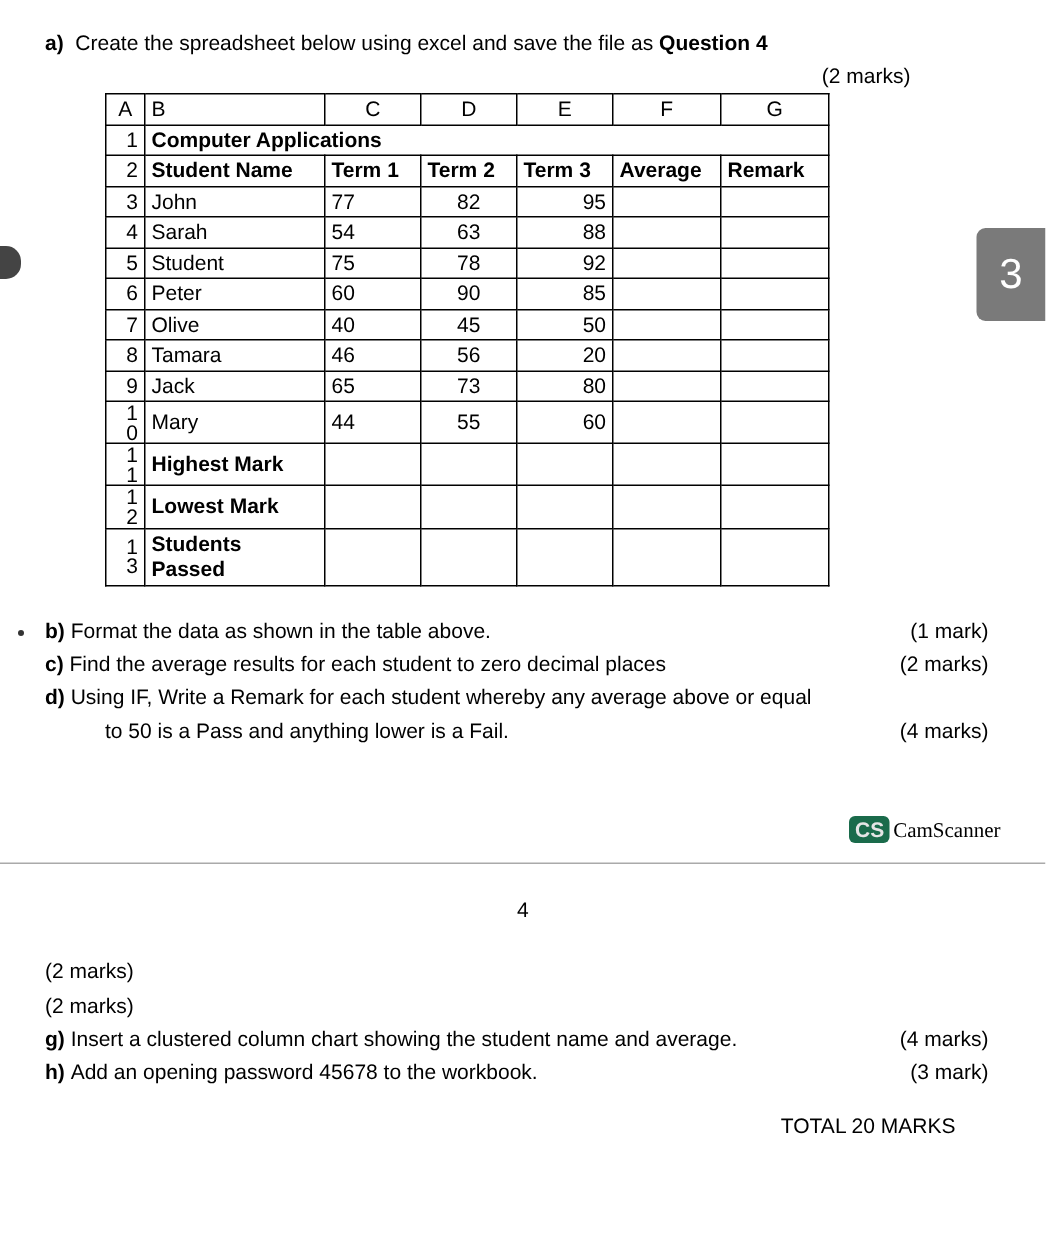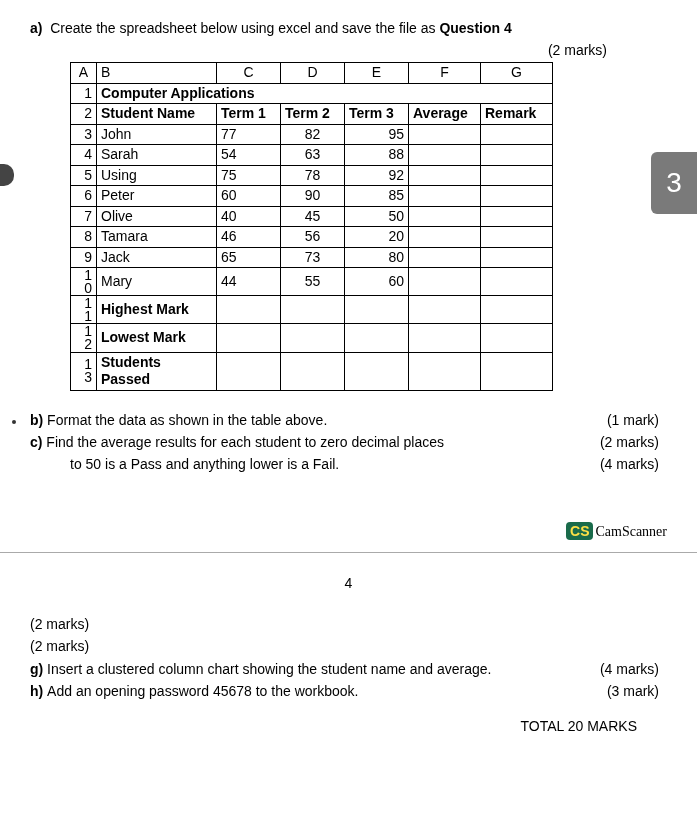--- a/index.html
+++ b/index.html
@@ -87,21 +87,21 @@
 
     .camscan {
       text-align: right;
       margin-top: 46px;
       font-family: Georgia, serif;
       font-size: 14px;
     }
     .camscan .cs {
       display: inline-block;
       background: #1a6b4b;
-      color: #fde047;
+      color: #e5e5e5;
       font-weight: bold;
       font-family: Arial, sans-serif;
       border-radius: 4px;
       padding: 1px 4px;
       margin-right: 2px;
     }
     .page-divider {
       border-top: 1px solid #aaa;
       margin: 12px -30px 22px -30px;
     }
@@ -172,21 +172,21 @@
           <td class="col-rownum">4</td>
           <td class="col-b">Sarah</td>
           <td class="col-c">54</td>
           <td class="col-d">63</td>
           <td class="col-e">88</td>
           <td class="col-f"></td>
           <td class="col-g"></td>
         </tr>
         <tr>
           <td class="col-rownum">5</td>
-          <td class="col-b">Using</td>
+          <td class="col-b">Student</td>
           <td class="col-c">75</td>
           <td class="col-d">78</td>
           <td class="col-e">92</td>
           <td class="col-f"></td>
           <td class="col-g"></td>
         </tr>
         <tr>
           <td class="col-rownum">6</td>
           <td class="col-b">Peter</td>
           <td class="col-c">60</td>
@@ -283,20 +283,24 @@
 <div class="sub-questions">
   <div class="row">
     <span class="txt"><b>b)</b>&nbsp;<span>Format the data as shown in the table above.</span></span>
     <span class="m">(1 mark)</span>
   </div>
   <div class="row">
     <span class="txt"><b>c)</b>&nbsp;<span>Find the average results for each student to zero decimal places</span></span>
     <span class="m">(2 marks)</span>
   </div>
   <div class="row">
+    <span class="txt"><b>d)</b>&nbsp;<span>Using IF, Write a Remark for each student whereby any average above or equal</span></span>
+    <span class="m"></span>
+  </div>
+  <div class="row">
     <span class="txt indent2">to 50 is a Pass and anything lower is a Fail.</span>
     <span class="m">(4 marks)</span>
   </div>
 </div>
 
 <div class="camscan">
   <span class="cs">CS</span><span>CamScanner</span>
 </div>
 
 <div class="page-divider"></div>

